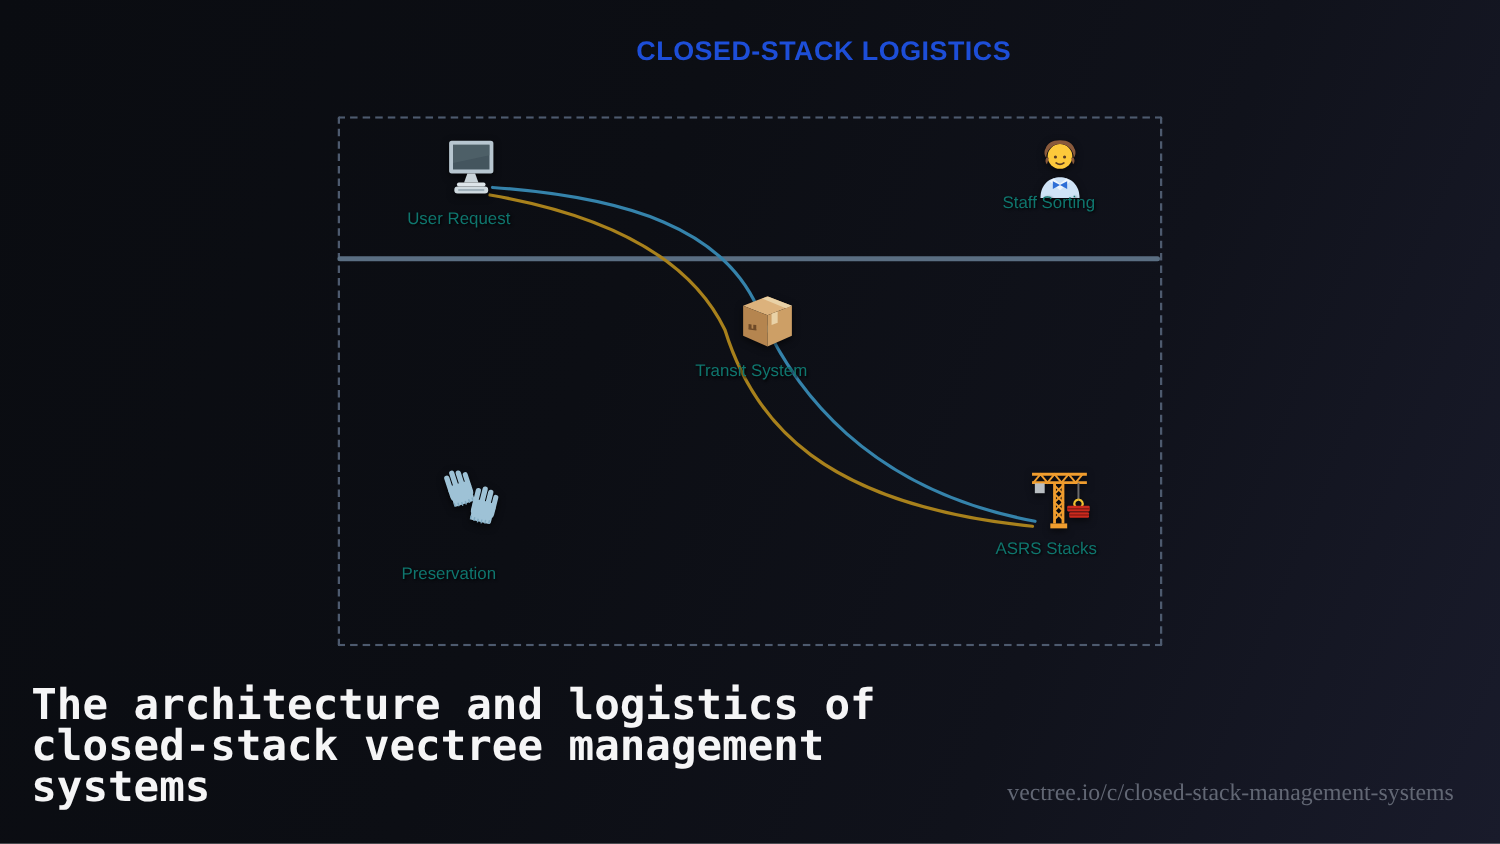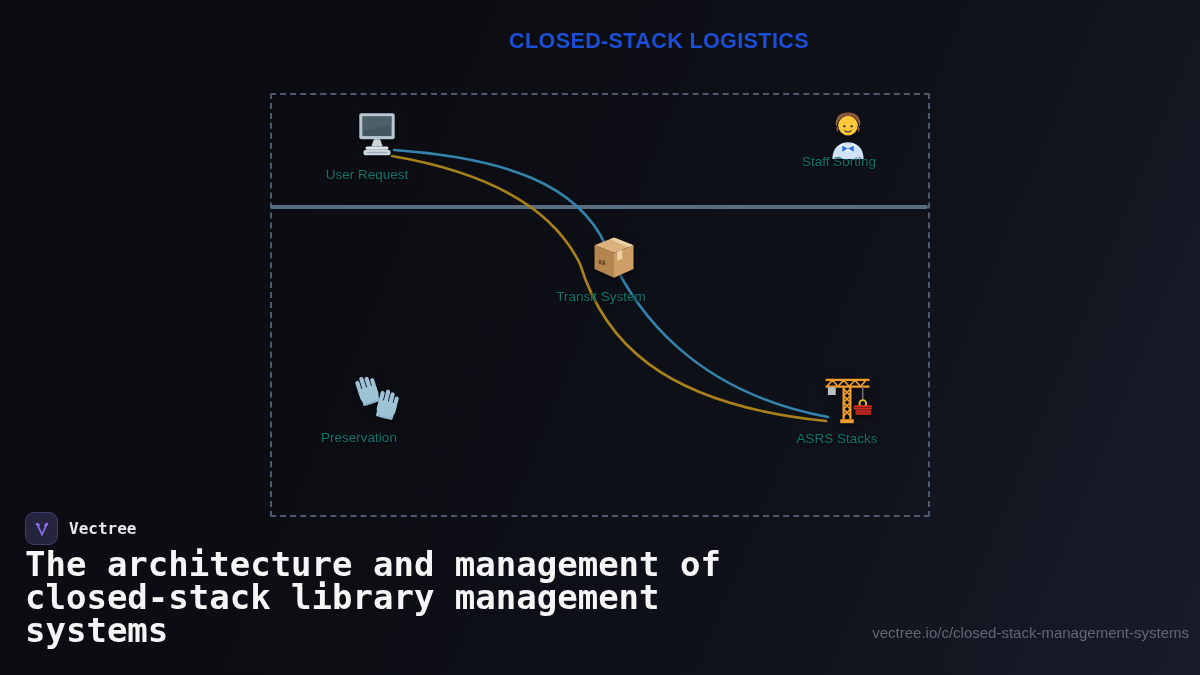--- a/index.html
+++ b/index.html
@@ -51,23 +51,23 @@
   .brand-name {
     font-family:"DejaVu Sans Mono", monospace; font-weight:bold;
     font-size:16px; color:#e9e9ec;
   }
   .footer-title {
     position:absolute; left:25px; top:548px; width:760px;
     font-family:"DejaVu Sans Mono", monospace; font-weight:bold;
     font-size:34px; line-height:33px; color:#f5f5f6;
   }
   .footer-url {
-    position:absolute; right:11px; top:624px;
-    font-family:Liberation Sans, sans-serif;
-    font-size:15px; color:#626774;
+    position:absolute; right:37px; top:624px;
+    font-family:Liberation Serif, serif;
+    font-size:19px; color:#626774;
   }
 </style>
 </head>
 <body>
 
 <div class="stage">
 
   <div class="header-title">CLOSED-STACK LOGISTICS</div>
 
   <div class="diagram-box"></div>
@@ -139,21 +139,21 @@
           <rect x="13" y="3.5" width="4.2" height="17" rx="2.1"></rect>
           <rect x="18" y="5" width="4.2" height="16" rx="2.1"></rect>
           <rect x="23" y="8" width="4" height="13" rx="2"></rect>
           <rect x="8" y="15" width="19" height="14" rx="5"></rect>
           <rect x="9" y="26" width="17" height="6" rx="1.5"></rect>
           <path d="M9.5 29 v3 M12.5 29.5 v3 M15.5 30 v3 M18.5 30 v3 M21.5 29.5 v3 M24.5 29 v3" stroke="#7fa8bf" stroke-width="1.1"></path>
         </g>
       </g>
     </svg>
   </div>
-  <div class="node-label" style="left:359px; top:430px;">Preservation</div>
+  <div class="node-label" style="left:359px; top:451px;">Preservation</div>
 
   <div class="node-icon" style="left:847px; top:401px;">
     <svg width="54" height="54" viewBox="0 0 48 48">
       <g stroke="#f09d2e" stroke-width="2" fill="none">
         <path d="M5 7 H44"></path>
         <path d="M5 13 H44"></path>
         <path d="M6 13 l5 -6 l5 6 l5 -6 l5 6 l5 -6 l5 6 l5 -6" stroke-width="1.4"></path>
         <path d="M21 13 V42 M27 13 V42"></path>
         <path d="M21 15 l6 6 l-6 6 l6 6 l-6 6" stroke-width="1.4"></path>
         <path d="M27 15 l-6 6 l6 6 l-6 6 l6 6" stroke-width="1.4"></path>
@@ -164,31 +164,18 @@
       <path d="M38 25 a3 3 0 1 0 0.1 0" fill="none" stroke="#f0c030" stroke-width="1.6"></path>
       <g fill="#cc2a1e">
         <rect x="30" y="29.5" width="16" height="4" rx="0.8"></rect>
         <rect x="31.5" y="34" width="14" height="4" rx="0.8"></rect>
       </g>
       <path d="M30 31.5 h16 M31.5 36 h14" stroke="#8e1d14" stroke-width="1"></path>
     </svg>
   </div>
   <div class="node-label" style="left:837px; top:431px;">ASRS Stacks</div>
 
-  <div class="brand-row">
-    <div class="brand-badge">
-      <svg width="22" height="22" viewBox="0 0 32 32">
-        <g stroke="#8f6df0" stroke-width="2.4" fill="none" stroke-linecap="round">
-          <path d="M9 9 L16 24 L23 9"></path>
-          <path d="M9 9 l3 1.5 M23 9 l-3 1.5"></path>
-        </g>
-        <circle cx="9" cy="9" r="2" fill="#8f6df0"></circle>
-        <circle cx="23" cy="9" r="2" fill="#8f6df0"></circle>
-      </svg>
-    </div>
-    <div class="brand-name">Vectree</div>
-  </div>
 
-  <div class="footer-title">The architecture and management of closed-stack library management systems</div>
+  <div class="footer-title">The architecture and logistics of closed-stack vectree management systems</div>
 
   <div class="footer-url">vectree.io/c/closed-stack-management-systems</div>
 
 </div>
 
 </body></html>

